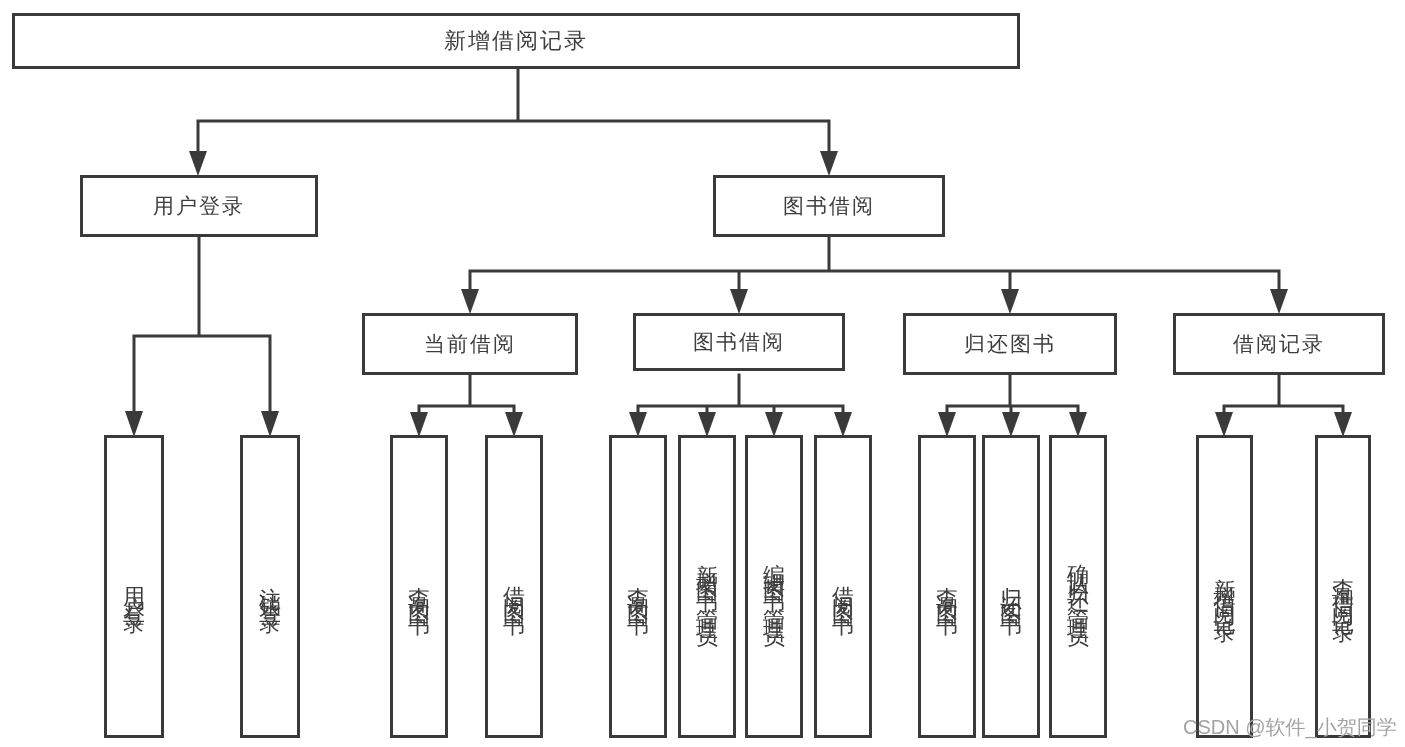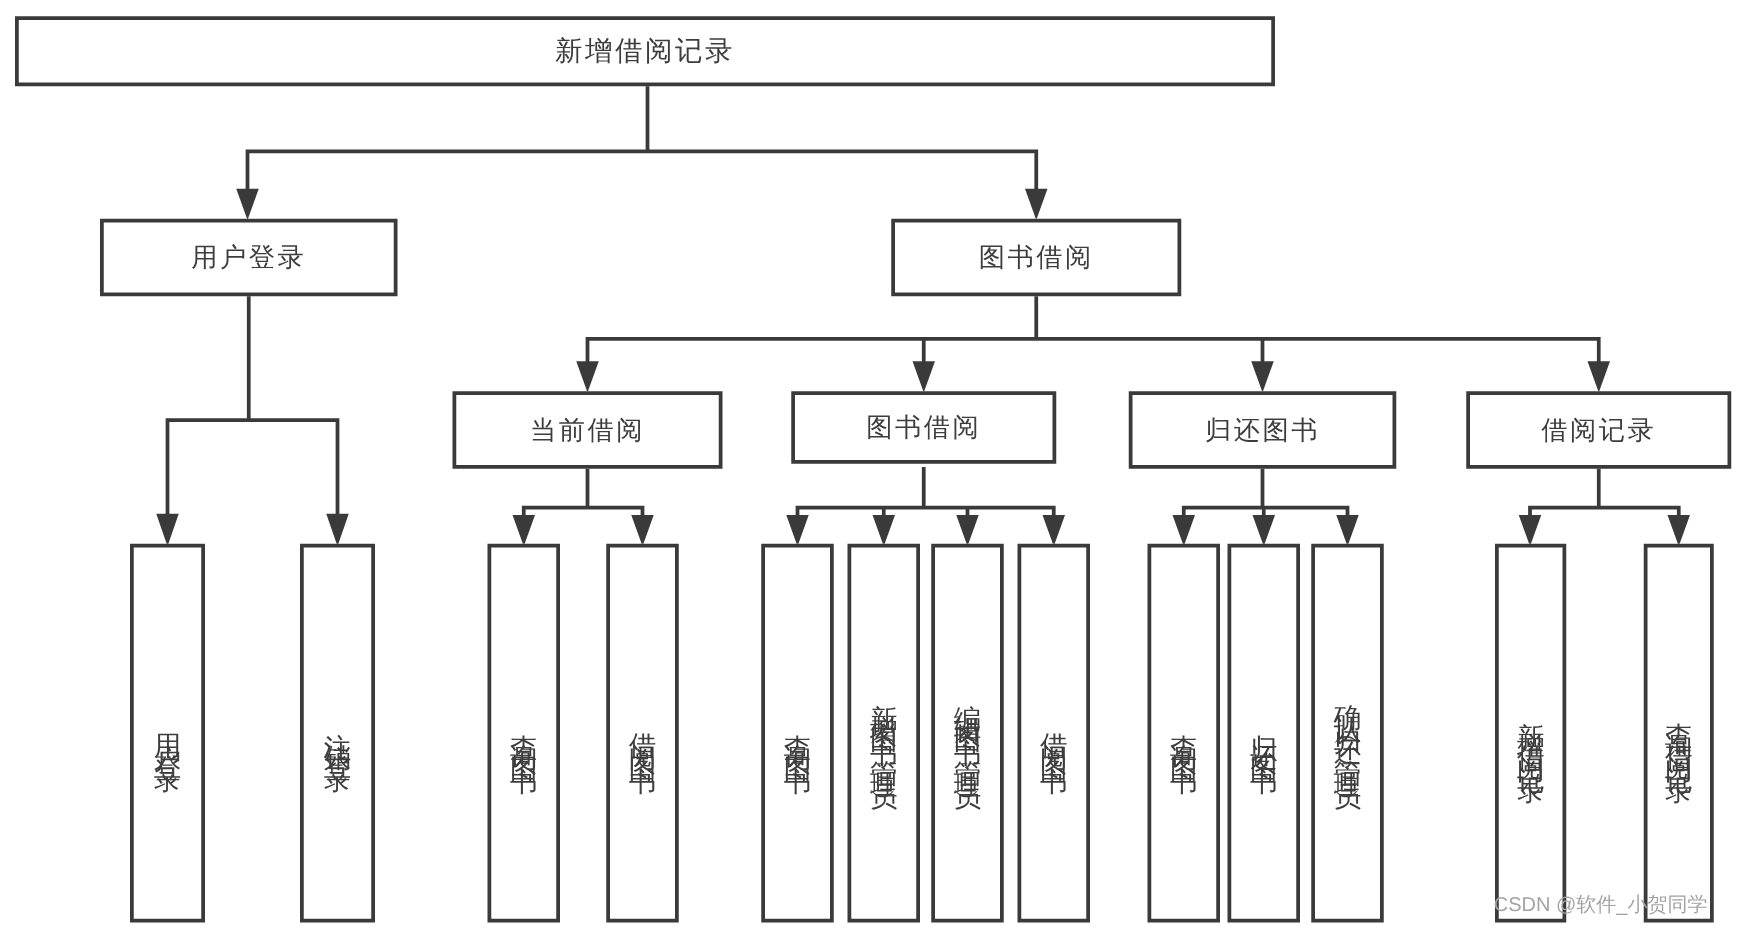--- a/index.html
+++ b/index.html
@@ -61,24 +61,23 @@
     text-orientation:mixed;
     font-size:22px;
     letter-spacing:9px;
     line-height:1;
     color:var(--text);
   }
   .watermark{
     position:absolute;
     left:1183px;
     top:714px;
-    font-size:16px;
+    font-size:20px;
     color:var(--watermark);
     white-space:nowrap;
-    margin-left:12px;
   }
 </style>
 </head>
 <body>
 
 <div class="stage">
 
   <svg class="connectors" viewBox="0 0 1405 747" xmlns="http://www.w3.org/2000/svg">
 
     <g>

